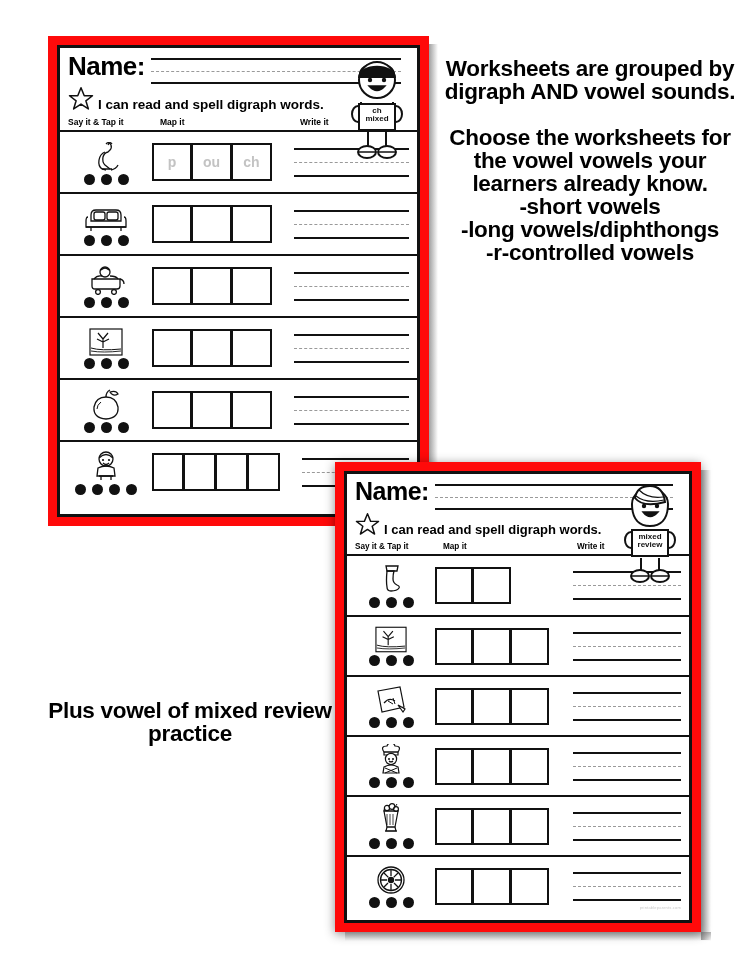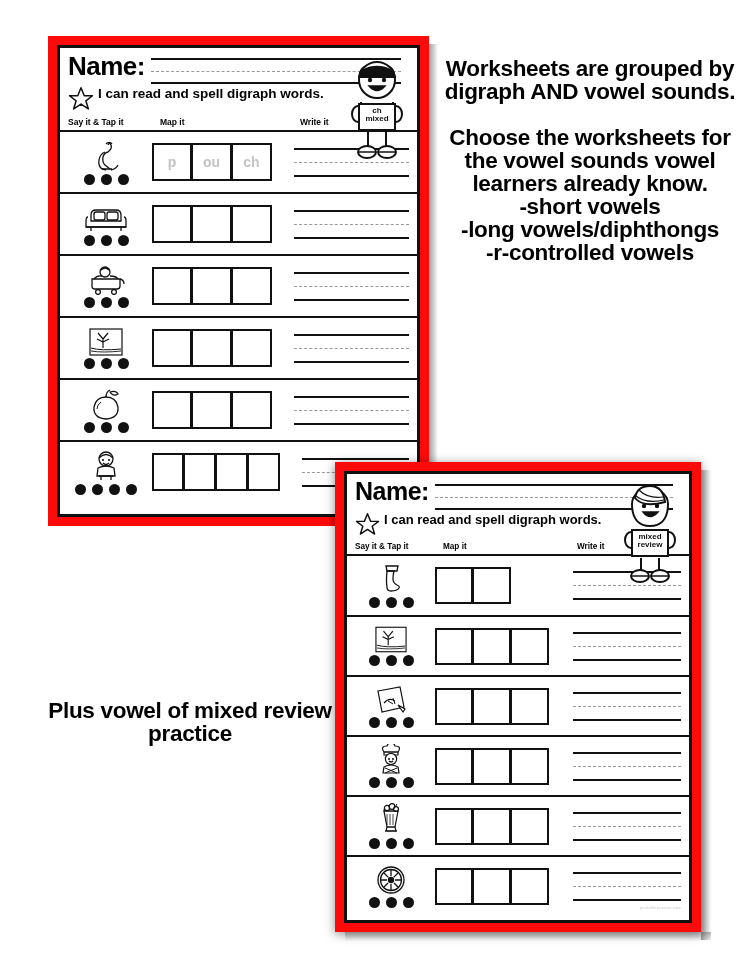--- a/index.html
+++ b/index.html
@@ -42,21 +42,21 @@
   .name-label{
     font-weight:bold; letter-spacing:-.5px;
     line-height:.95;
   }
   .name-lines{ flex:1; margin-left:6px; padding-top:4px; }
   .ln-solid{ border-top:2px solid #111; }
   .ln-dash{ border-top:1.5px dashed #9a9a9a; }
   .ln-gap-a{ height:11px; }
   .ln-gap-b{ height:10px; }
 
-  .goal-row{ display:flex; align-items:flex-start; margin-top:2px; }
+  .goal-row{ display:flex; align-items:flex-end; margin-top:2px; }
   .goal-text{ font-weight:bold; }
 
   .col-row{ display:flex; font-weight:bold; }
 
   .hdr-rule{ border-top:2.5px solid #111; }
 
   
   .star svg{ display:block; }
 
   
@@ -652,17 +652,17 @@
       </div>
 
     </div>
   </div>
 </div>
 <div class="shadow-strip" style="left:701px;top:470px;width:10px;height:470px;"></div>
 <div class="shadow-strip" style="left:345px;top:932px;width:366px;height:9px;background:linear-gradient(to bottom,rgba(90,90,90,.45),rgba(255,255,255,0));"></div>
 
 <div class="caption" id="caption-right">Worksheets are grouped by digraph AND vowel sounds.
 
-Choose the worksheets for the vowel sounds vowel learners already know.
+Choose the worksheets for the vowel vowels your learners already know.
 -short vowels
 -long vowels/diphthongs
 -r-controlled vowels</div>
 <div class="caption" id="caption-left">Plus vowel of mixed review practice</div>
 
 </body></html>

